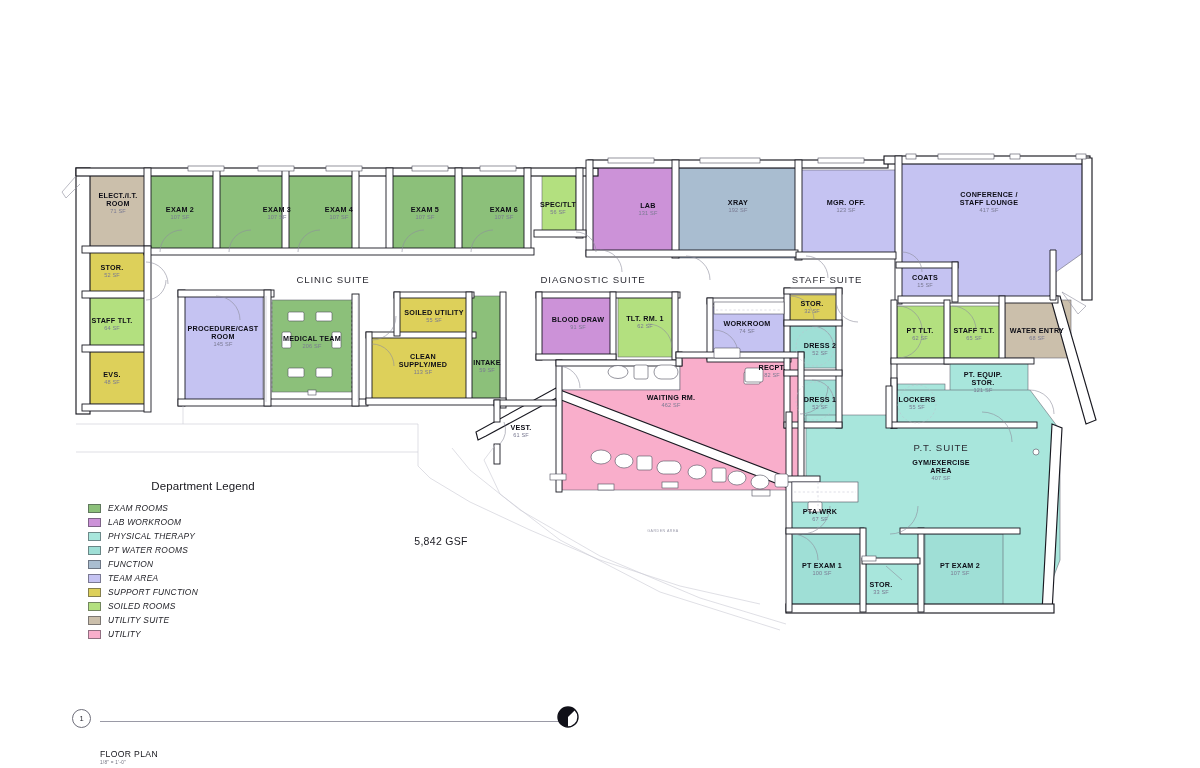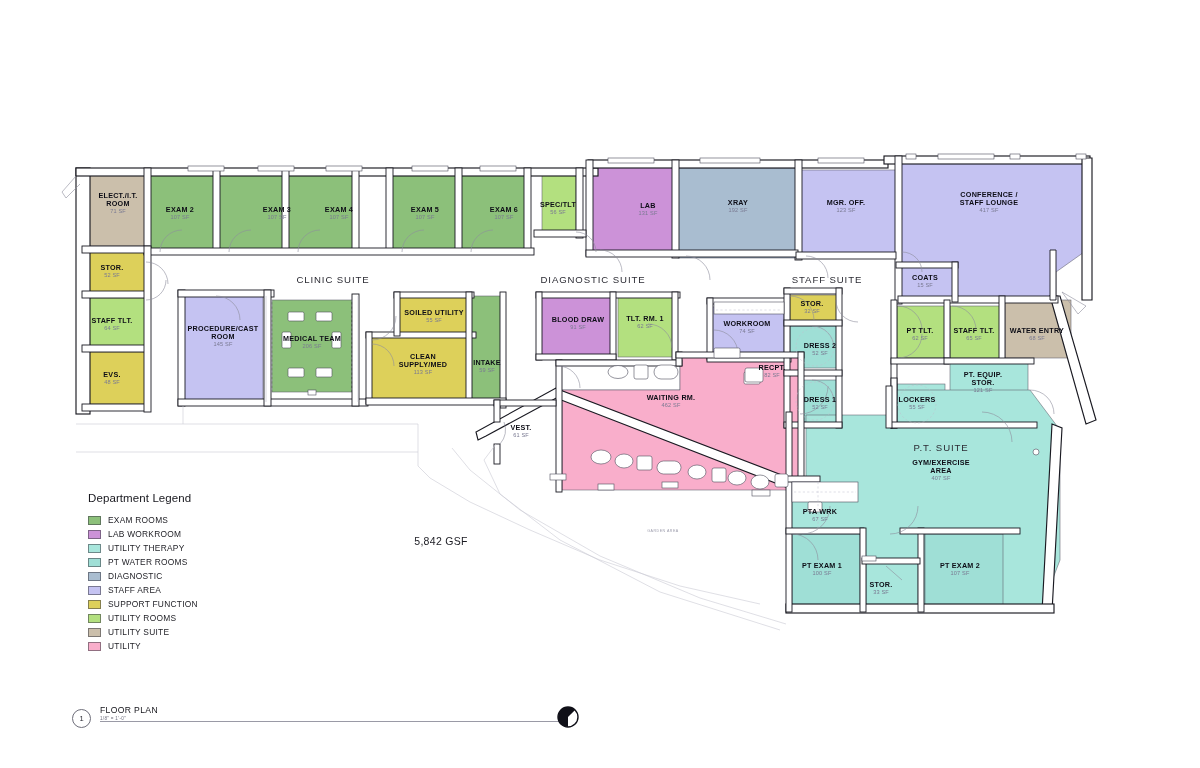--- a/index.html
+++ b/index.html
@@ -33,42 +33,42 @@
     font-weight:normal;font-size:10.5px;letter-spacing:.3px;
     fill:#1b1b22;text-anchor:middle;dominant-baseline:middle;
   }
   .garden-label{
     font-family:"Liberation Sans", sans-serif;
     font-weight:normal;font-size:3.6px;letter-spacing:.5px;
     fill:#9b9bab;text-anchor:middle;dominant-baseline:middle;
   }
 
   
-  #legend{position:absolute;left:88px;top:492px;width:230px;}
+  #legend{position:absolute;left:88px;top:480px;width:230px;text-align:center;}
   #legend .legend-title{
     font-size:11.5px;color:#17171d;margin:0 0 9px 0;font-weight:normal;
     letter-spacing:.1px;
   }
-  #legend .legend-row{display:flex;align-items:center;height:14px;margin-bottom:0px;}
+  #legend .legend-row{display:flex;align-items:center;height:14px;margin-bottom:0px;font-style:italic;}
   #legend .sw{
     width:13px;height:9px;margin-right:7px;flex:none;
     border:0.6px solid rgba(60,60,70,.55);box-sizing:border-box;
   }
   #legend .lb{font-size:8.4px;color:#232329;letter-spacing:.25px;white-space:nowrap;}
 
   
   #titleblock{position:absolute;left:72px;top:703px;width:520px;height:30px;}
   #tb-circle{
     position:absolute;left:0;top:6px;width:19px;height:19px;border-radius:50%;
     border:0.8px solid #6e6e7a;box-sizing:border-box;
     display:flex;align-items:center;justify-content:center;
   }
   #tb-num{font-size:7.5px;color:#2a2a33;}
   #tb-text{position:absolute;left:28px;top:2px;}
-  #tb-title{font-size:8.6px;color:#14141a;letter-spacing:.35px;line-height:10px;}
+  #tb-title{font-size:8.6px;color:#14141a;letter-spacing:.35px;line-height:10px;margin-top:44px;}
   #tb-scale{font-size:4.6px;color:#6d6d7c;letter-spacing:.3px;margin-top:1px;}
   #tb-rule{position:absolute;left:28px;top:18px;width:470px;height:0;border-top:0.7px solid #9a9aa6;}
   #northarrow{position:absolute;left:556px;top:705px;width:24px;height:24px;}
 </style>
 </head>
 <body>
 
 <div id="plan-root">
 
 <svg id="floorplan" viewBox="0 0 1200 768">
@@ -531,41 +531,41 @@
         <div class="legend-row">
           <span class="sw" style="background: rgb(140, 192, 122);"></span>
           <span class="lb">EXAM ROOMS</span>
         </div>
         <div class="legend-row">
           <span class="sw" style="background: rgb(204, 146, 216);"></span>
           <span class="lb">LAB WORKROOM</span>
         </div>
         <div class="legend-row">
           <span class="sw" style="background: rgb(168, 230, 220);"></span>
-          <span class="lb">UTILITY THERAPY</span>
+          <span class="lb">PHYSICAL THERAPY</span>
         </div>
         <div class="legend-row">
           <span class="sw" style="background: rgb(159, 223, 214);"></span>
           <span class="lb">PT WATER ROOMS</span>
         </div>
         <div class="legend-row">
           <span class="sw" style="background: rgb(169, 189, 208);"></span>
-          <span class="lb">DIAGNOSTIC</span>
+          <span class="lb">FUNCTION</span>
         </div>
         <div class="legend-row">
           <span class="sw" style="background: rgb(197, 195, 242);"></span>
-          <span class="lb">STAFF AREA</span>
+          <span class="lb">TEAM AREA</span>
         </div>
         <div class="legend-row">
           <span class="sw" style="background: rgb(221, 208, 90);"></span>
           <span class="lb">SUPPORT FUNCTION</span>
         </div>
         <div class="legend-row">
           <span class="sw" style="background: rgb(179, 224, 127);"></span>
-          <span class="lb">UTILITY ROOMS</span>
+          <span class="lb">SOILED ROOMS</span>
         </div>
         <div class="legend-row">
           <span class="sw" style="background: rgb(203, 191, 171);"></span>
           <span class="lb">UTILITY SUITE</span>
         </div>
         <div class="legend-row">
           <span class="sw" style="background: rgb(249, 174, 203);"></span>
           <span class="lb">UTILITY</span>
         </div>
       </div>

